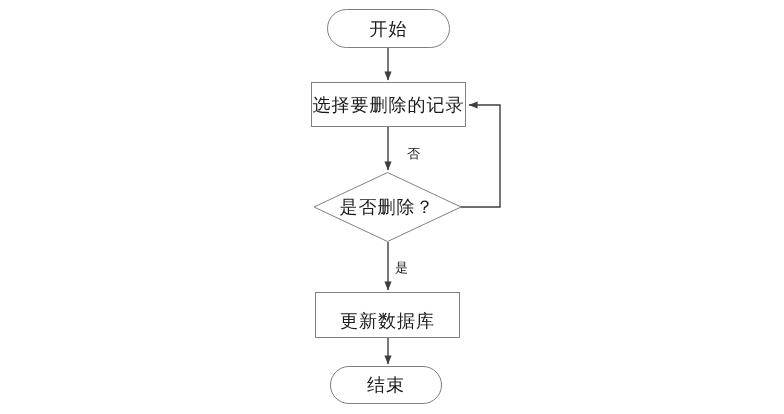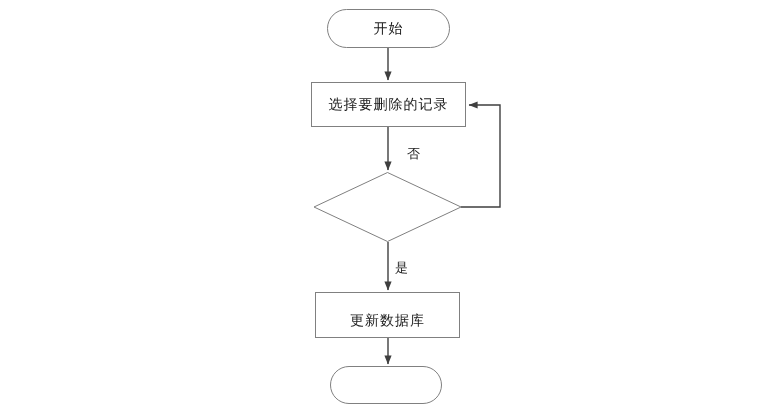--- a/index.html
+++ b/index.html
@@ -25,21 +25,21 @@
     top: 0;
     width: 784px;
     height: 414px;
   }
   .node-label {
     position: absolute;
     display: flex;
     align-items: center;
     justify-content: center;
     color: #1a1a1a;
-    font-size: 14px;
+    font-size: 18px;
     letter-spacing: 1px;
     white-space: nowrap;
     pointer-events: none;
   }
   .edge-label {
     position: absolute;
     color: #1a1a1a;
     font-size: 13px;
     white-space: nowrap;
     pointer-events: none;
@@ -84,21 +84,23 @@
 
     <line x1="388" y1="242" x2="388" y2="290" stroke="#3f3f3f" stroke-width="1.4" marker-end="url(#arrow-head)"></line>
 
     <line x1="388" y1="338" x2="388" y2="364" stroke="#3f3f3f" stroke-width="1.4" marker-end="url(#arrow-head)"></line>
   </svg>
 
   <div class="node-label" id="label-start">开始</div>
 
   <div class="node-label" id="label-select">选择要删除的记录</div>
 
+  <div class="node-label" id="label-decision">是否删除？</div>
 
   <div class="node-label" id="label-update">更新数据库</div>
 
+  <div class="node-label" id="label-end">结束</div>
 
   <div class="edge-label" id="label-no">否</div>
 
   <div class="edge-label" id="label-yes">是</div>
 
 </div>
 
 </body></html>

